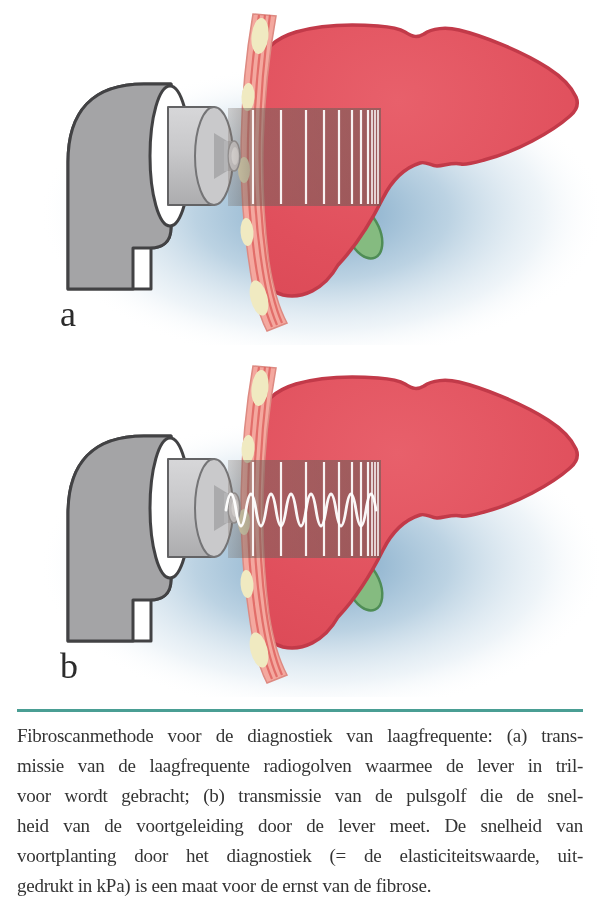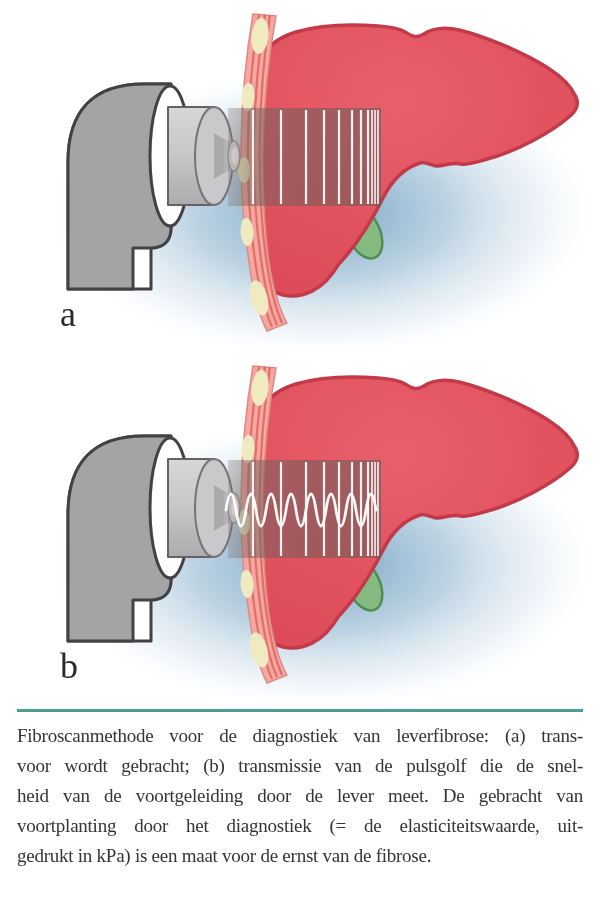--- a/index.html
+++ b/index.html
@@ -194,22 +194,23 @@
           </g>
       <path class="wave" d="M226,158 Q231.0,126 236.0,158 Q241.0,190 246.0,158 Q251.0,126 256.0,158 Q261.0,190 266.0,158 Q271.0,126 276.0,158 Q281.0,190 286.0,158 Q291.0,126 296.0,158 Q301.0,190 306.0,158 Q311.0,126 316.0,158 Q321.0,190 326.0,158 Q331.0,126 336.0,158 Q341.0,190 346.0,158 Q351.0,126 356.0,158 Q361.0,190 366.0,158 Q371.0,126 376.0,158"></path>
     </g>
 
     <text class="panel-label" x="60" y="326">b</text>
   </svg>
 
   <figcaption>
     <hr class="caption-rule">
     <p class="caption-text">
-      <span class="cl">Fibroscanmethode voor de diagnostiek van leverfibrose: (a) trans-</span>
+      <span class="cl">Fibroscanmethode voor de diagnostiek van laagfrequente: (a) trans-</span>
+      <span class="cl">missie van de laagfrequente radiogolven waarmee de lever in tril-</span>
       <span class="cl">voor wordt gebracht; (b) transmissie van de pulsgolf die de snel-</span>
-      <span class="cl">heid van de voortgeleiding door de lever meet. De gebracht van</span>
+      <span class="cl">heid van de voortgeleiding door de lever meet. De snelheid van</span>
       <span class="cl">voortplanting door het diagnostiek (= de elasticiteitswaarde, uit-</span>
       <span class="cl last">gedrukt in kPa) is een maat voor de ernst van de fibrose.</span>
     </p>
   </figcaption>
 
 </figure>
 </div>
 
 </body></html>

